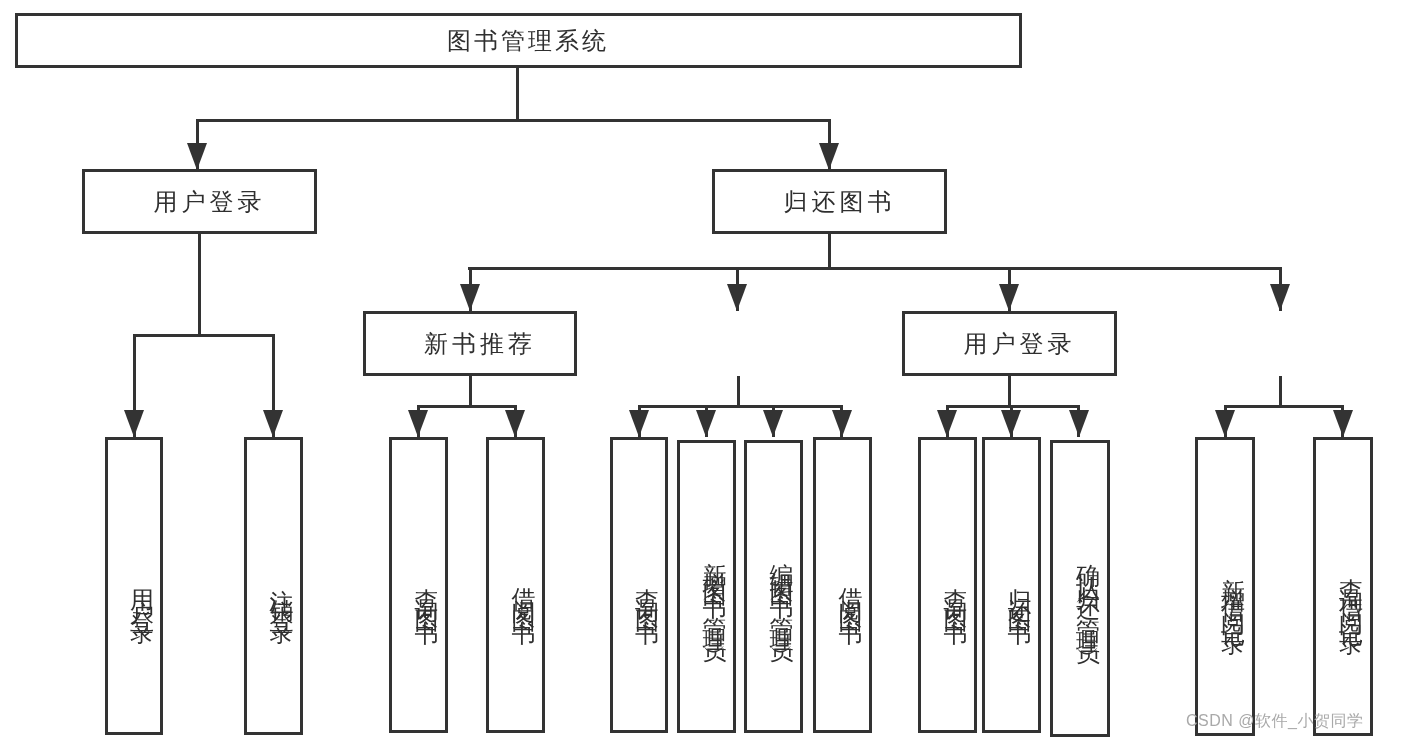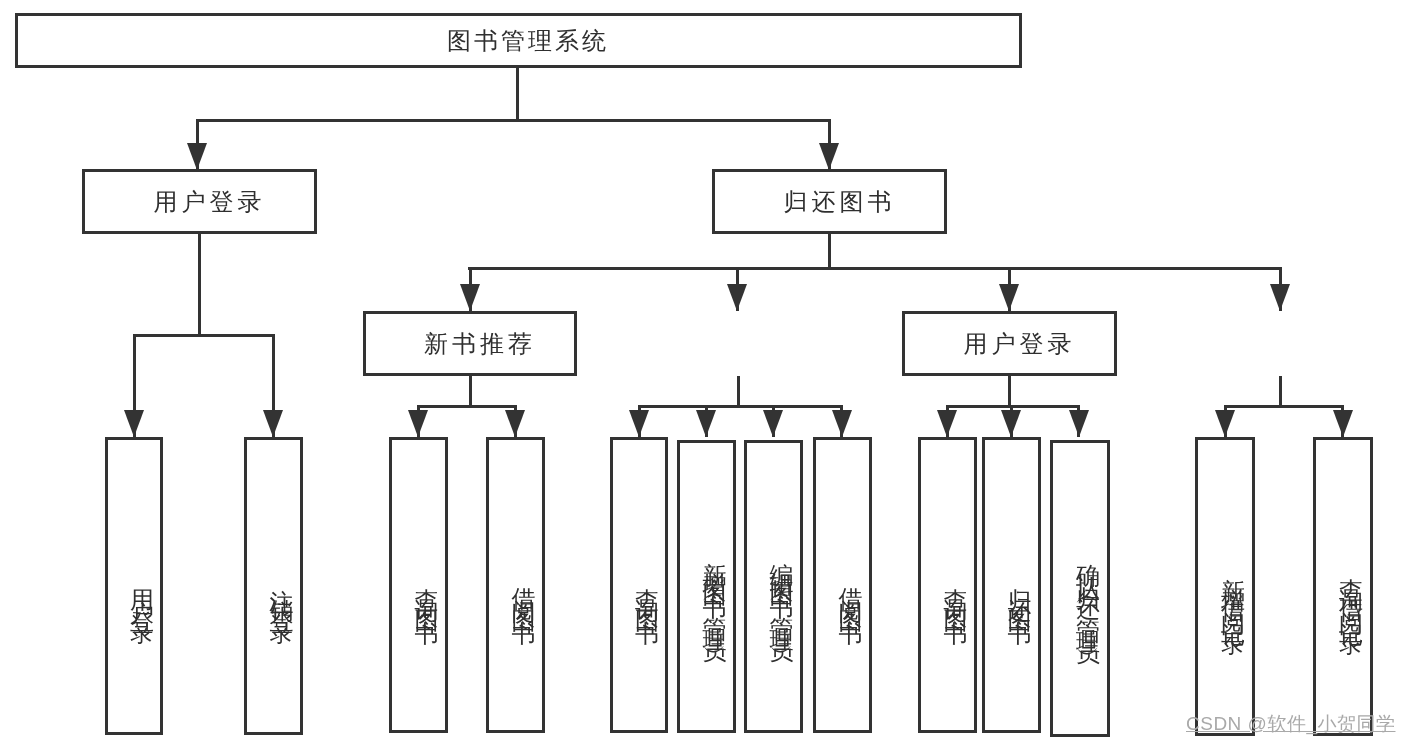--- a/index.html
+++ b/index.html
@@ -42,26 +42,25 @@
   .arrow{
     position:absolute;width:0;height:0;
     border-left:10px solid transparent;
     border-right:10px solid transparent;
     border-top:27px solid var(--line);
     z-index:1;
   }
   .watermark{
     position:absolute;
     left:1186px;top:711px;
-    font-size:19px;
+    font-size:16px;
     letter-spacing:0.5px;
     color:var(--watermark);
     z-index:5;
     white-space:nowrap;
-    text-decoration:underline;
   }
 </style>
 </head>
 <body>
 
 <div class="stage">
 
   <div class="box hbox root-box" style="left:15px;top:13px;width:1007px;height:55px;">
     <span>图书管理系统</span>
   </div>

